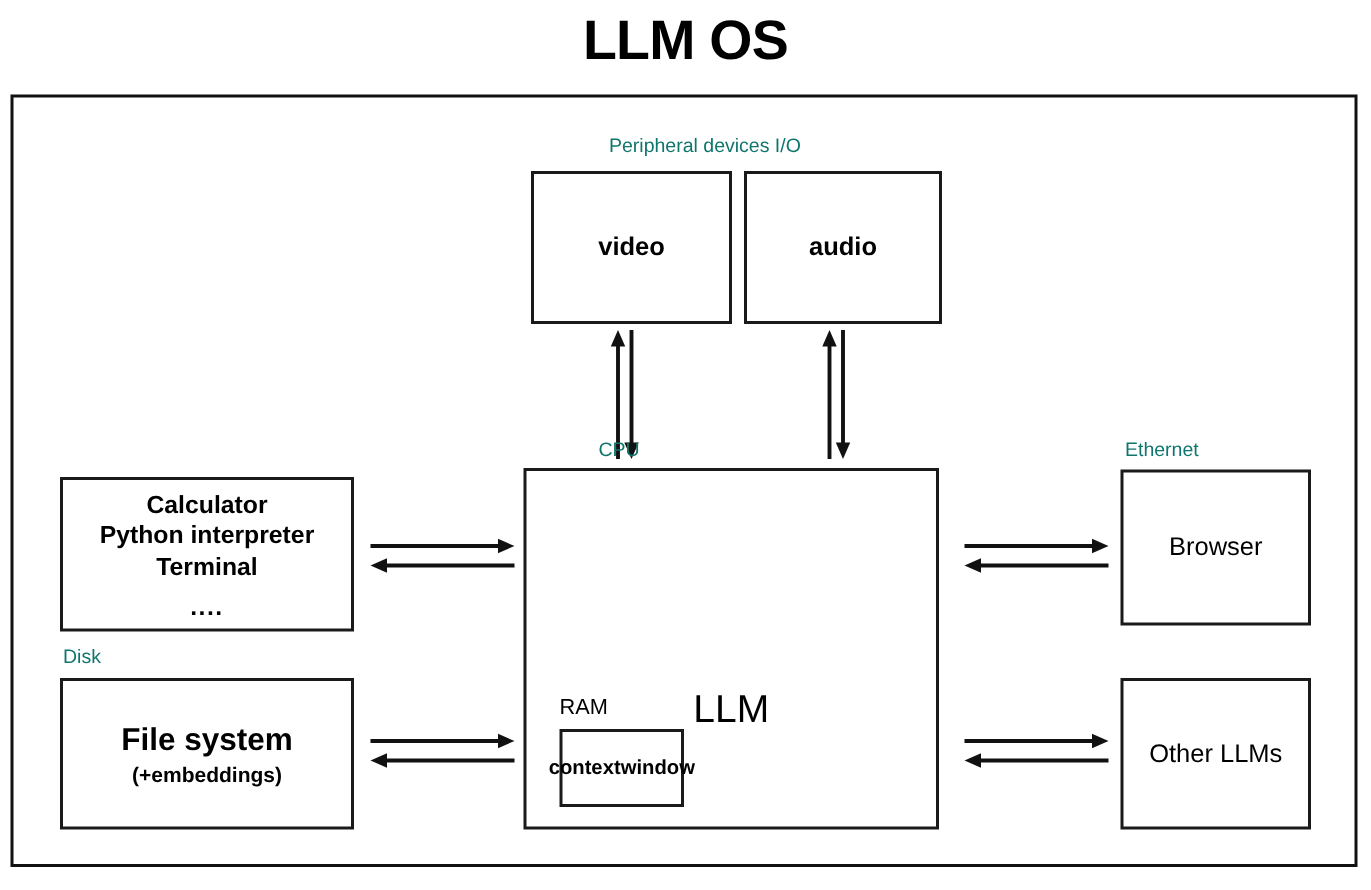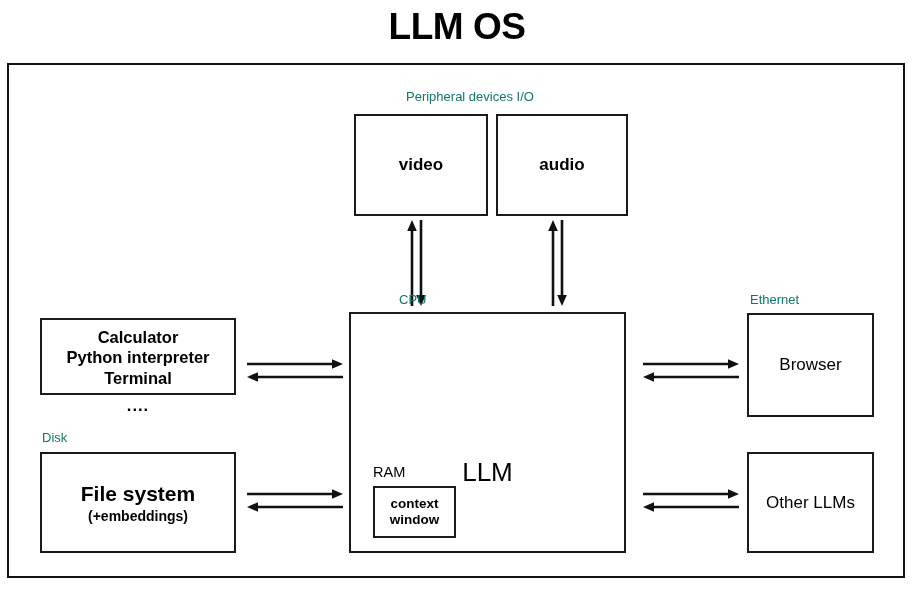--- a/index.html
+++ b/index.html
@@ -89,21 +89,21 @@
   
   #software-label {
     left: 44px;
     top: 274px;
     line-height: 1.45;
   }
   #tools-box {
     left: 40px;
     top: 318px;
     width: 196px;
-    height: 77px;
+    height: 103px;
     justify-content: flex-start;
     padding-top: 7px;
   }
   .tool-line {
     font-size: 16.5px;
     font-weight: bold;
     line-height: 1.24;
   }
   .tool-line.dots {
     margin-top: 7px;
@@ -163,21 +163,21 @@
   #ram-box {
     position: absolute;
     left: 22px;
     top: 172px;
     width: 83px;
     height: 52px;
     border: 2px solid #1a1a1a;
     box-sizing: border-box;
     background: #fff;
     display: flex;
-    flex-direction: column;
+    flex-direction: row;
     align-items: center;
     justify-content: center;
   }
   .ctx-line {
     font-size: 13.5px;
     font-weight: bold;
     line-height: 1.22;
   }
 
   

